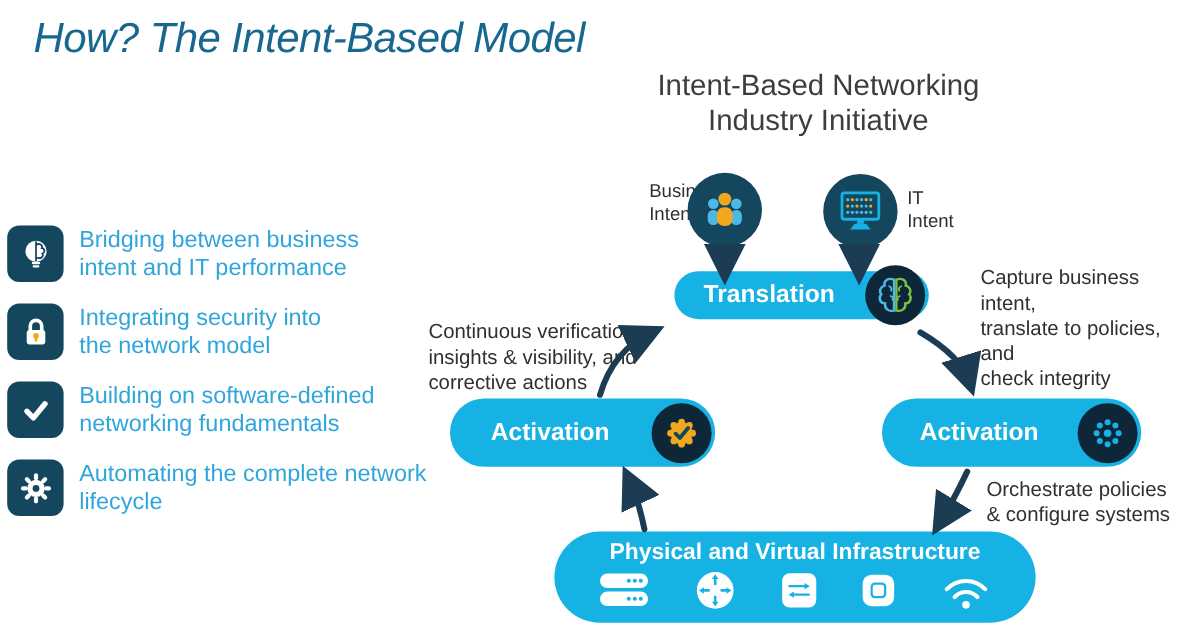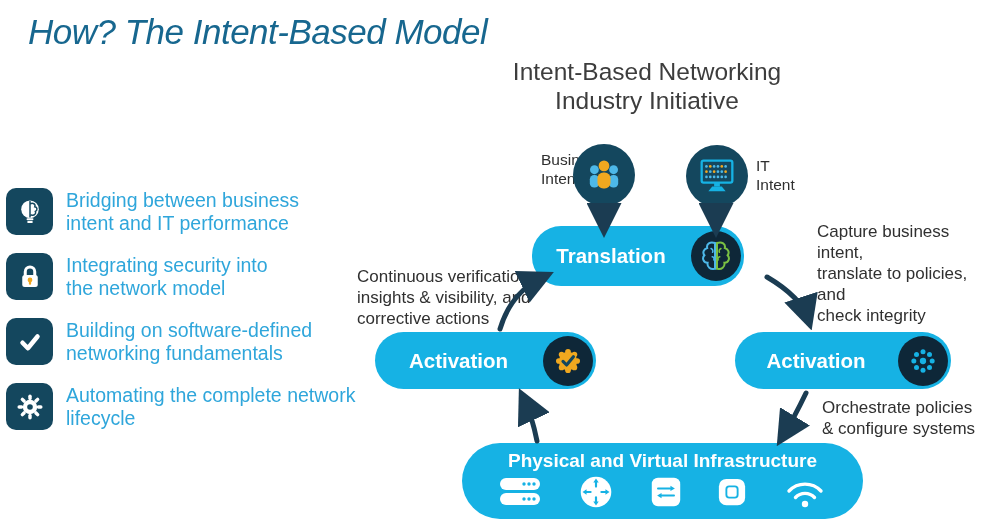--- a/index.html
+++ b/index.html
@@ -3,21 +3,21 @@
 <meta charset="utf-8">
 <style>
   html,body{margin:0;padding:0;background:#fff;}
   .slide{position:relative;width:1000px;height:522px;background:#fff;overflow:hidden;
          font-family:"Liberation Sans",sans-serif;}
   .multiline{white-space:pre-line;}
 
   
   .title{position:absolute;left:28px;top:12px;font-size:35px;font-weight:400;
          color:var(--title-blue,#17678f);letter-spacing:-0.5px;font-style:italic;}
-  .subtitle{position:absolute;left:397px;top:58px;width:500px;text-align:center;
+  .subtitle{position:absolute;left:432px;top:58px;width:500px;text-align:center;
             font-size:24.5px;line-height:1.18;color:#3d3d3d;}
 
   
   .bullets{position:absolute;left:6px;top:188px;width:366px;}
   .bullet{display:flex;align-items:center;gap:13px;margin-bottom:18px;}
   .bullet-icon{width:47px;height:47px;border-radius:10px;flex:0 0 47px;
                background:var(--navy,#14475e);display:flex;align-items:center;justify-content:center;}
   .bullet-text{font-size:19.5px;line-height:1.14;color:var(--bullet-blue,#2fa6db);}
 
   
@@ -29,21 +29,21 @@
   .business-label{left:506px;top:151px;margin-left:35px;}
   .it-label{left:756px;top:157px;}
 
   
   .pill{position:absolute;background:var(--pill-cyan,#16b2e4);border-radius:29px;}
   .pill-label{position:absolute;left:0;right:54px;top:50%;transform:translateY(-50%);
               text-align:center;color:#fff;font-size:20.5px;font-weight:bold;}
   .pill-icon{position:absolute;right:3px;top:50%;transform:translateY(-50%);
              width:50px;height:50px;border-radius:50%;background:var(--dark-circle,#0e2738);
              display:flex;align-items:center;justify-content:center;}
-  .pill-translation{left:532px;top:226px;width:212px;height:60px;}
+  .pill-translation{left:562px;top:226px;width:212px;height:40px;}
   .pill-activation{left:735px;top:332px;width:216px;height:57px;}
   .pill-assurance{left:375px;top:332px;width:221px;height:57px;}
 
   
   .pill-infra{left:462px;top:443px;width:401px;height:76px;border-radius:38px;}
   .infra-title{margin-top:7px;text-align:center;color:#fff;font-size:19px;font-weight:bold;}
   .infra-icons{display:flex;justify-content:space-between;align-items:center;
                padding:2px 36px 0 36px;}
 
   

